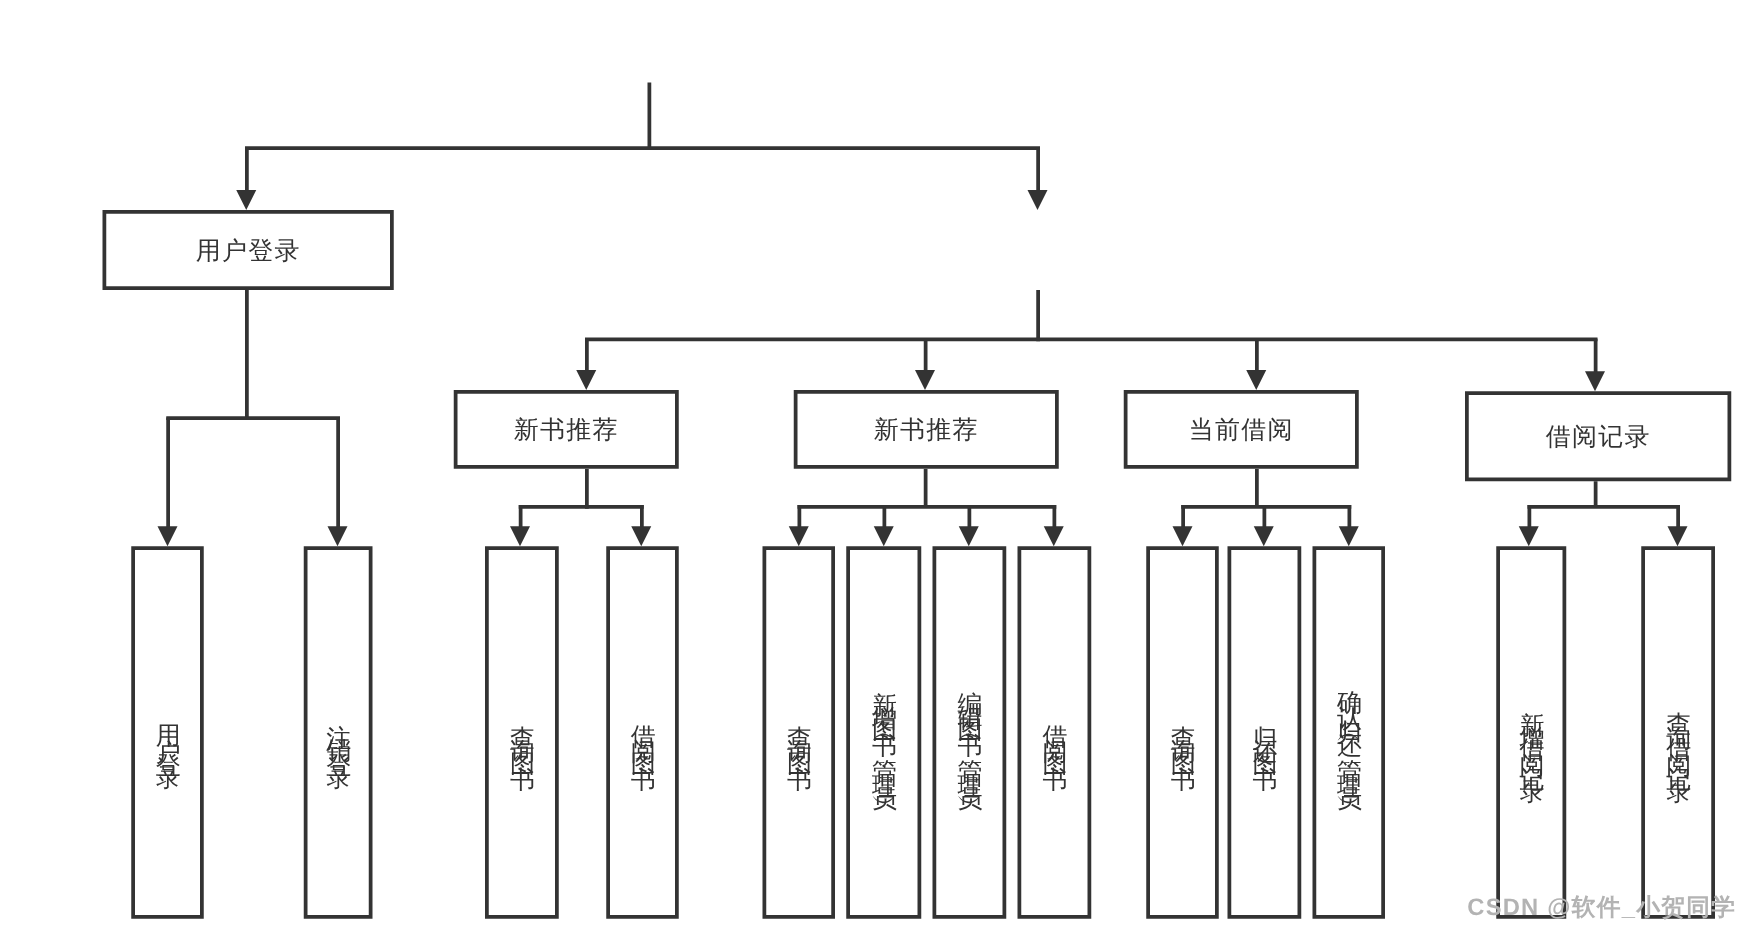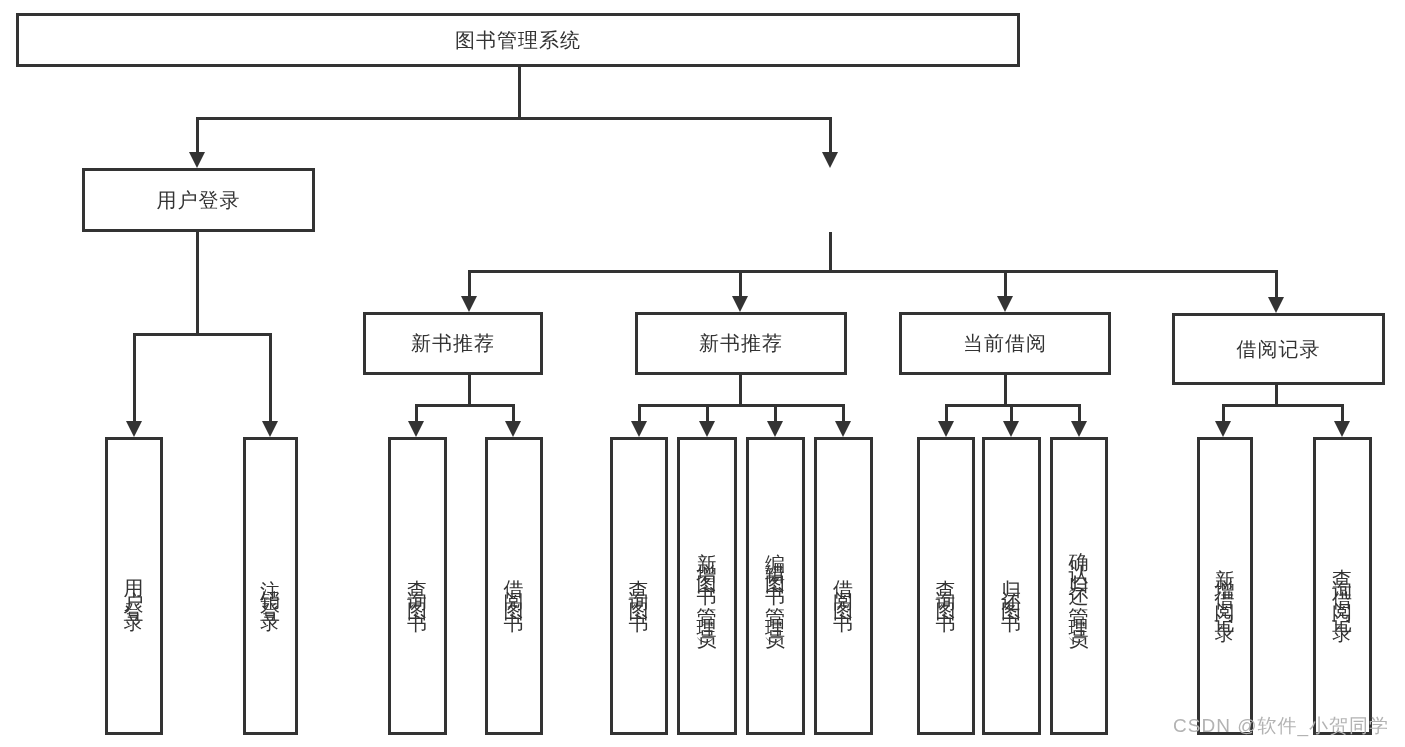--- a/index.html
+++ b/index.html
@@ -23,32 +23,32 @@
   }
   .vl{position:absolute;width:3px;background:#333333;}
   .hl{position:absolute;height:3px;background:#333333;}
   .arw{
     position:absolute;width:0;height:0;
     border-left:8px solid transparent;border-right:8px solid transparent;
     border-top:16px solid #333333;
   }
   #wm{
     position:absolute;top:713px;right:16px;z-index:6;
-    font-size:19px;color:#b3b3b3;letter-spacing:1px;white-space:nowrap;
+    font-size:19px;color:#b3b3b3;letter-spacing:1px;white-space:nowrap;font-weight:bold;
   }
 
   
   #b-root{left:16px;top:13px;width:1004px;height:54px;}
   
   #b-login{left:82px;top:168px;width:233px;height:64px;}
   #b-mgmt{left:713px;top:168px;width:234px;height:64px;}
   
   #b-l3-1{left:363px;top:312px;width:180px;height:63px;}
   #b-l3-2{left:635px;top:312px;width:212px;height:63px;}
-  #b-l3-3{left:899px;top:312px;width:212px;height:63px;}
+  #b-l3-3{left:899px;top:312px;width:188px;height:63px;}
   #b-l3-4{left:1172px;top:313px;width:213px;height:72px;}
   
   #t1{left:105px;width:58px;}
   #t2{left:243px;width:55px;}
   #t3{left:388px;width:59px;}
   #t4{left:485px;width:58px;}
   #t5{left:610px;width:58px;}
   #t6{left:677px;width:60px;}
   #t7{left:746px;width:59px;}
   #t8{left:814px;width:59px;}
@@ -169,23 +169,20 @@
   <div class="arw" id="a11"></div>
   <div class="arw" id="a12"></div>
   <div class="arw" id="a13"></div>
   <div class="arw" id="a14"></div>
   <div class="arw" id="a15"></div>
   <div class="arw" id="a16"></div>
   <div class="arw" id="a17"></div>
   <div class="arw" id="a18"></div>
   <div class="arw" id="a19"></div>
 
-  <div class="box" id="b-root">
-    <span>图书管理系统</span>
-  </div>
 
   <div class="box" id="b-login">
     <span>用户登录</span>
   </div>
 
   <div class="box" id="b-l3-1">
     <span>新书推荐</span>
   </div>
   <div class="box" id="b-l3-2">
     <span>新书推荐</span>

